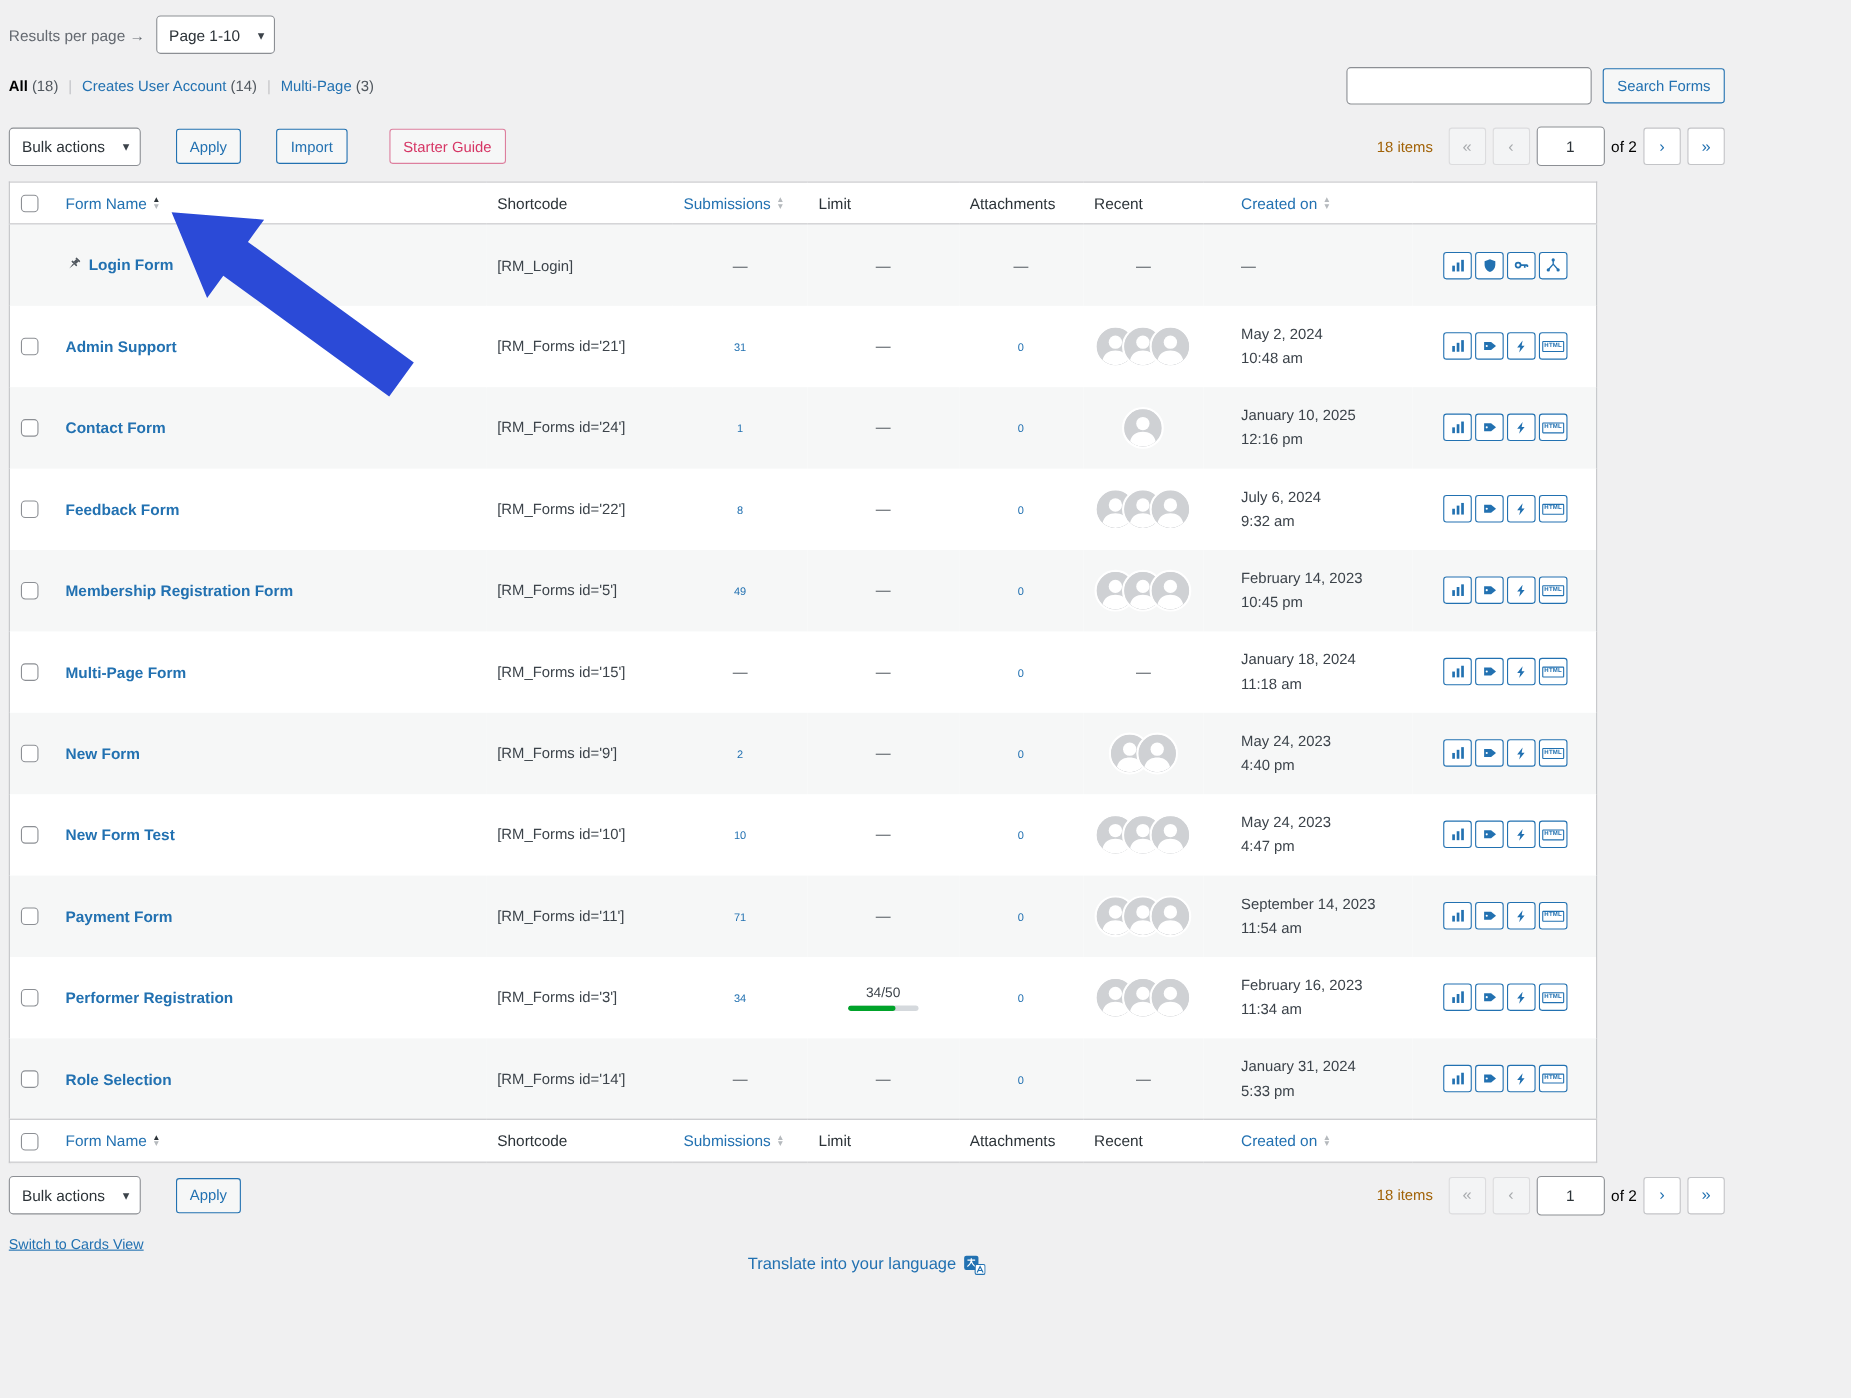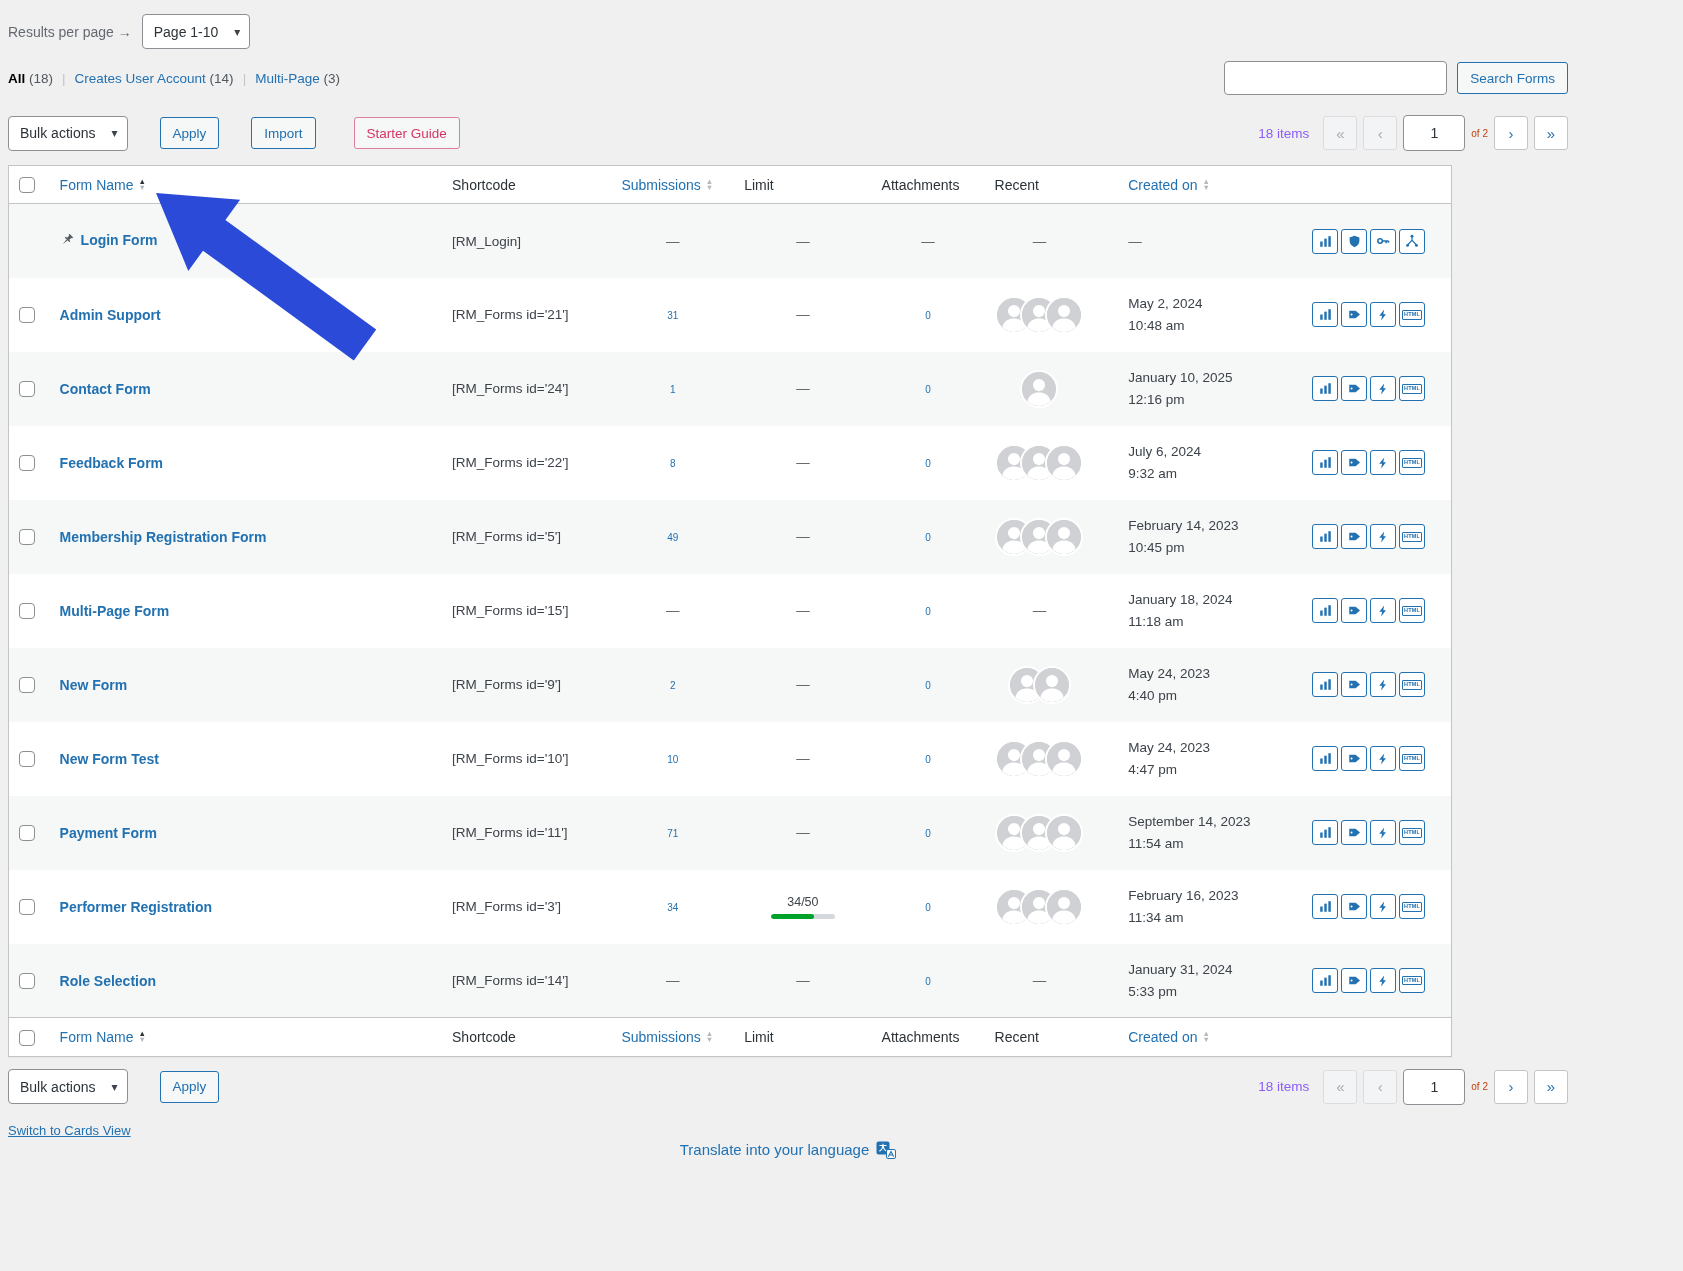--- a/index.html
+++ b/index.html
@@ -32,29 +32,29 @@
   .filters .all-label{font-weight:700;color:#000;}
   .search-area{display:flex;align-items:center;gap:10px;}
   .search-input{width:205px;height:32px;border:1px solid #8c8f94;border-radius:4px;background:#fff;
     padding:0 8px;font-size:14px;font-family:inherit;}
 
   
   .tablenav{display:flex;justify-content:space-between;align-items:center;margin-top:20px;}
   .tablenav.bottom{margin-top:12px;}
   .tn-left{display:flex;align-items:center;gap:32px;}
   .tn-right{display:flex;align-items:center;gap:14px;}
-  .items-count{color:#8b5cf6;font-size:13.5px;}
+  .items-count{color:#a16207;font-size:13.5px;}
   .pagination{display:inline-flex;align-items:center;gap:6px;}
   .page-btn{min-width:32px;height:32px;display:inline-flex;align-items:center;justify-content:center;
     border-radius:3px;font-size:15px;cursor:pointer;}
   .page-btn.disabled{background:#f3f4f5;border:1px solid #dcdcde;color:#a7aaad;cursor:default;}
   .page-btn.enabled{background:#fff;border:1px solid #c3c4c7;color:#2271b1;}
   .page-input{width:56px;height:32px;border:1px solid #8c8f94;border-radius:4px;text-align:center;
     font-size:14px;font-family:inherit;background:#fff;color:#2c3338;}
-  .page-of{color:#c2410c;font-size:10px;}
+  .page-of{color:#000000;font-size:14px;}
 
   
   table.forms{width:1444px;border-collapse:collapse;background:#fff;border:1px solid #c3c4c7;
     margin-top:14px;box-shadow:0 1px 1px rgba(0,0,0,.04);}
   .forms thead th,.forms thead td{padding:10px 10px;font-size:14px;color:#2c3338;text-align:left;font-weight:400;}
   .forms tfoot th,.forms tfoot td{padding:10px 10px;font-size:14px;color:#2c3338;text-align:left;font-weight:400;}
   .forms thead tr{border-bottom:1px solid #c3c4c7;}
   .forms tfoot tr{border-top:1px solid #c3c4c7;}
   .sort-link{color:#2271b1;display:inline-flex;align-items:center;gap:5px;}
   .sort{display:inline-flex;flex-direction:column;line-height:6px;}

